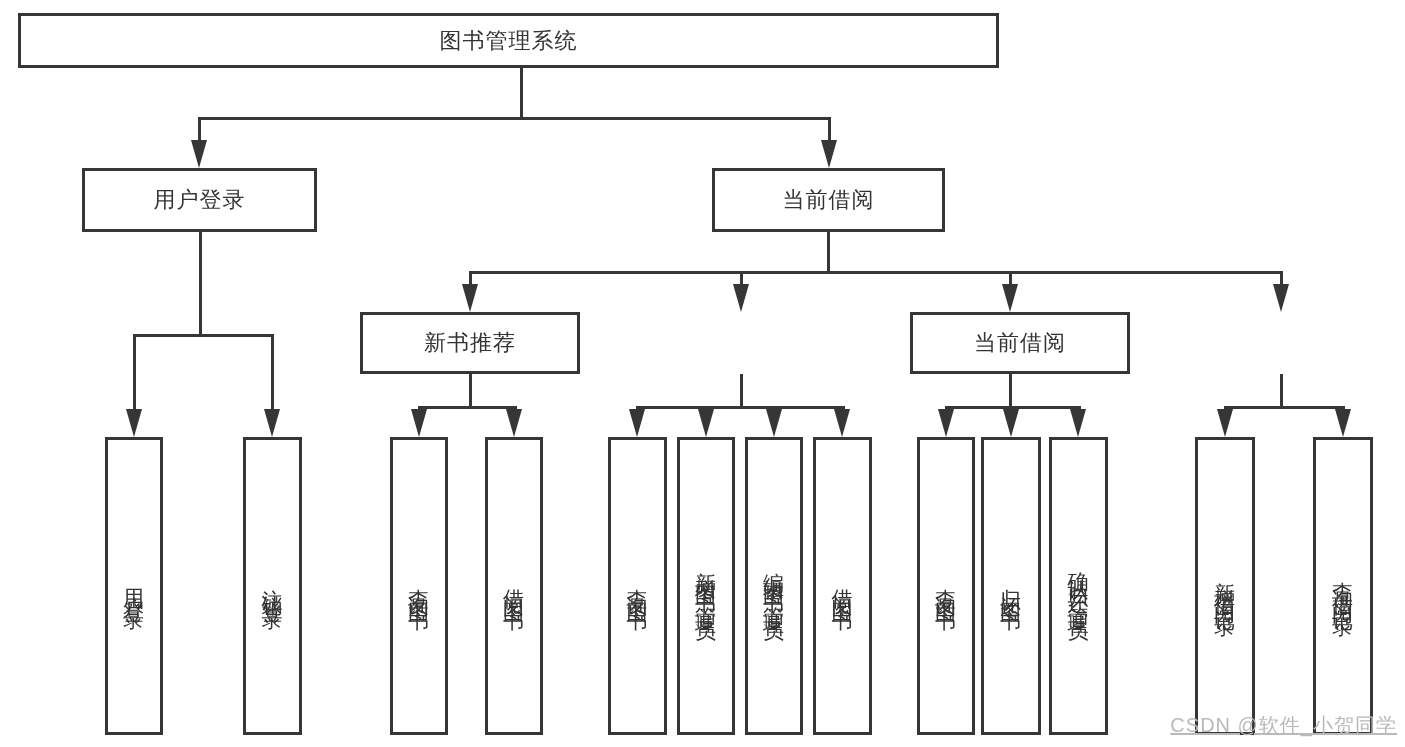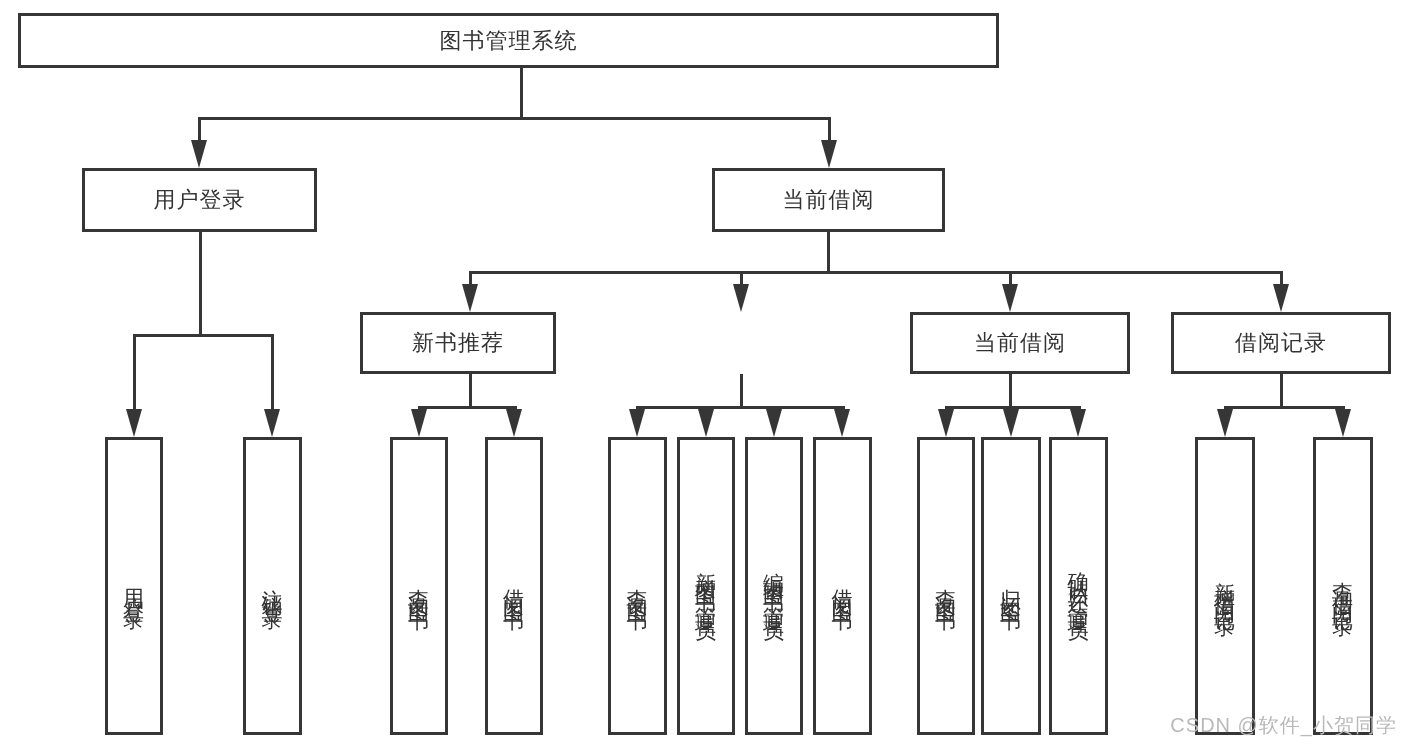--- a/index.html
+++ b/index.html
@@ -51,20 +51,21 @@
     border-right:8px solid transparent;
     border-top:28px solid var(--line);
   }
   .watermark{
     position:absolute;
     right:8px;top:712px;
     font-size:20px;
     color:var(--wm);
     letter-spacing:1px;
     white-space:nowrap;
+    text-decoration:underline;
   }
 </style>
 </head>
 <body>
 
 <div class="canvas">
 
   <div class="box" style="left:18px;top:13px;width:981px;height:55px;">
     <span>图书管理系统</span>
   </div>
@@ -94,28 +95,25 @@
   <div class="line" style="left:469px;top:271px;width:814px;height:3px;"></div>
   <div class="line" style="left:469px;top:271px;width:3px;height:16px;"></div>
   <div class="line" style="left:740px;top:271px;width:3px;height:16px;"></div>
   <div class="line" style="left:1009px;top:271px;width:3px;height:16px;"></div>
   <div class="line" style="left:1280px;top:271px;width:3px;height:16px;"></div>
   <div class="arrow" style="left:462px;top:284px;"></div>
   <div class="arrow" style="left:733px;top:284px;"></div>
   <div class="arrow" style="left:1002px;top:284px;"></div>
   <div class="arrow" style="left:1273px;top:284px;"></div>
 
-  <div class="box" style="left:360px;top:312px;width:196px;height:62px;">
+  <div class="box" style="left:360px;top:312px;width:220px;height:62px;">
     <span>新书推荐</span>
   </div>
   <div class="box" style="left:900px;top:312px;width:220px;height:62px;margin-left:10px;">
     <span>当前借阅</span>
-  </div>
-  <div class="box" style="left:1171px;top:312px;width:220px;height:62px;">
-    <span>借阅记录</span>
   </div>
 
   <div class="line" style="left:469px;top:374px;width:3px;height:34px;"></div>
   <div class="line" style="left:740px;top:374px;width:3px;height:34px;"></div>
   <div class="line" style="left:1009px;top:374px;width:3px;height:34px;"></div>
   <div class="line" style="left:1280px;top:374px;width:3px;height:34px;"></div>
 
   <div class="line" style="left:418px;top:406px;width:99px;height:3px;"></div>
   <div class="line" style="left:636px;top:406px;width:209px;height:3px;"></div>
   <div class="line" style="left:945px;top:406px;width:136px;height:3px;"></div>

